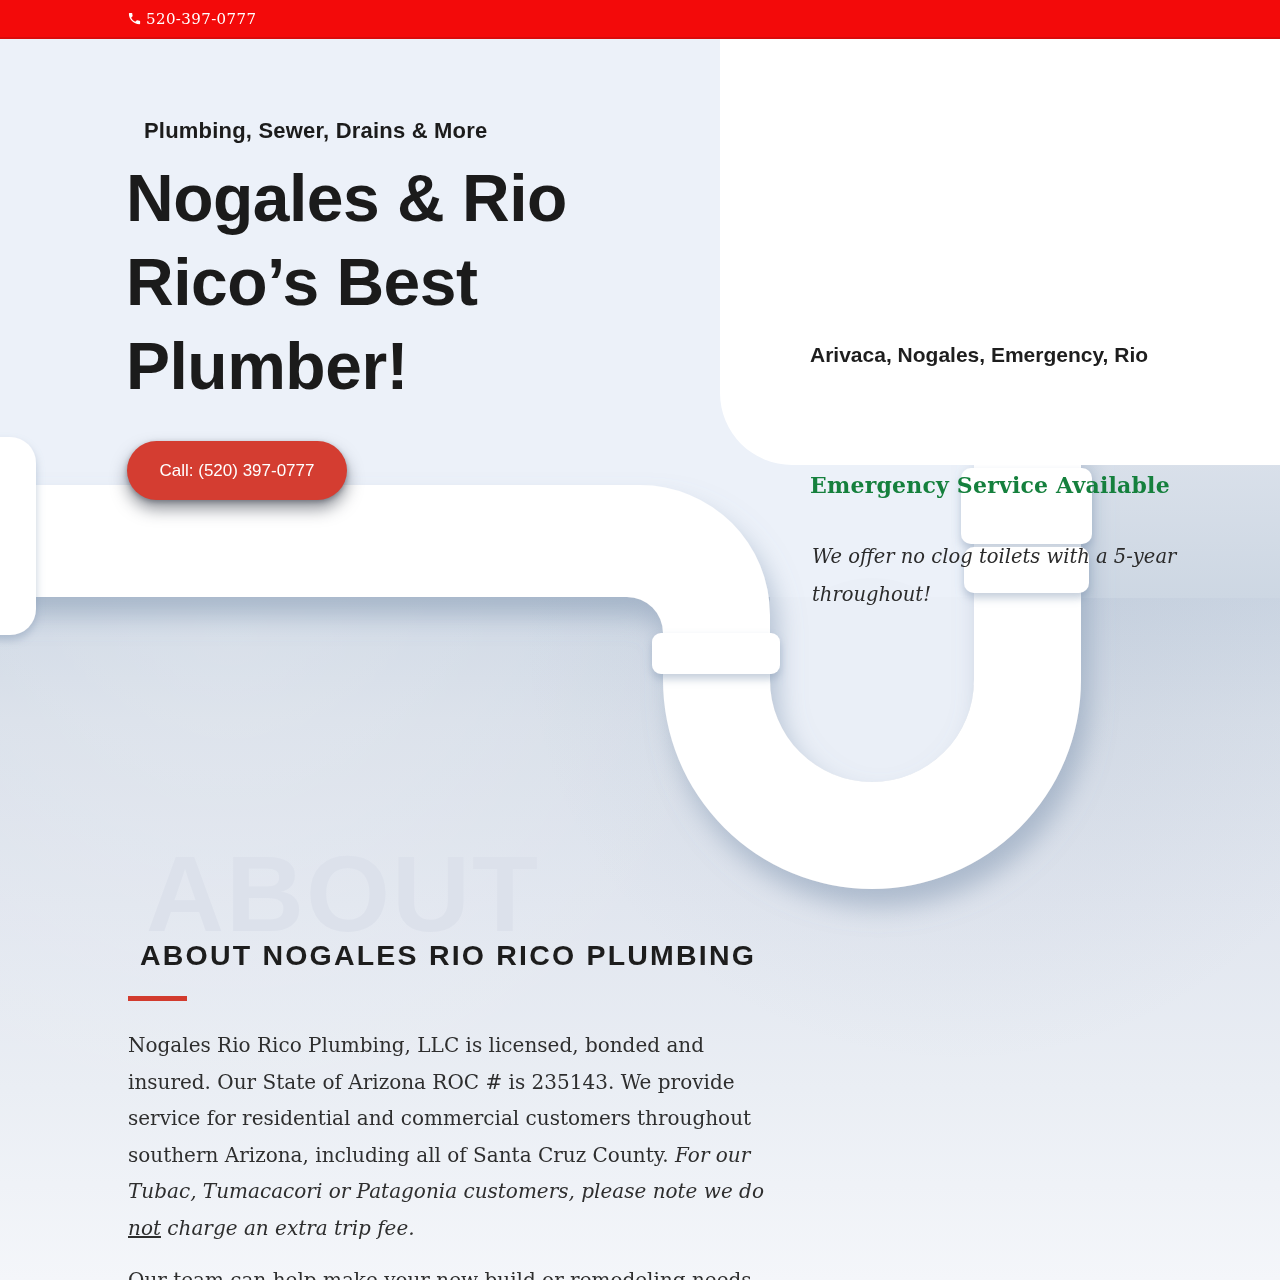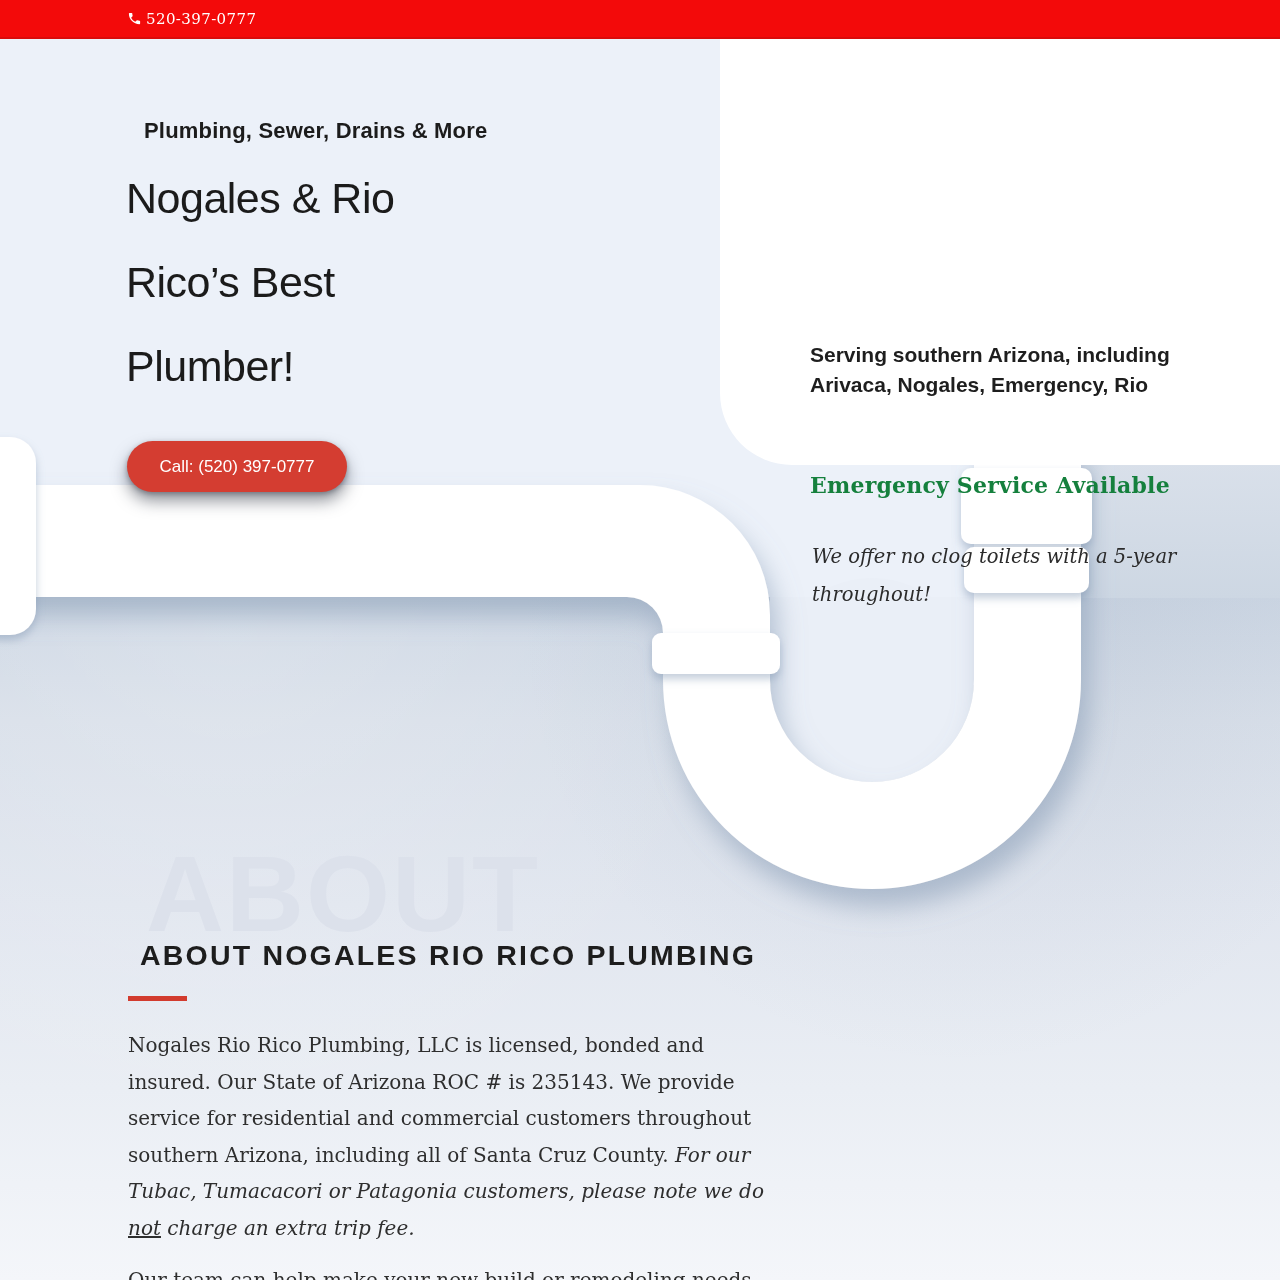--- a/index.html
+++ b/index.html
@@ -41,25 +41,25 @@
     position:absolute;left:720px;top:39px;width:560px;height:426px;background:#ffffff;
     border-bottom-left-radius:72px;z-index:2;
   }
   
   .kicker{
     position:absolute;left:144px;top:118px;z-index:5;
     font-size:22px;font-weight:700;letter-spacing:.2px;color:#1c1c1c;
   }
   .hero-title{
     position:absolute;left:126px;top:156px;margin:0;z-index:5;
-    font-size:43px;line-height:84px;font-weight:400;letter-spacing:-.5px;color:#1b1b1b;
+    font-size:66px;line-height:84px;font-weight:700;letter-spacing:-.5px;color:#1b1b1b;
   }
   .hero-title span{display:block;}
   .call-button{
-    position:absolute;left:127px;top:441px;width:220px;height:51px;z-index:5;
+    position:absolute;left:127px;top:441px;width:220px;height:59px;z-index:5;
     background:#d43d31;border-radius:30px;color:#ffffff;font-size:17px;font-weight:400;
     display:flex;align-items:center;justify-content:center;text-decoration:none;
     box-shadow:0 9px 16px rgba(40,45,60,.5),0 2px 5px rgba(40,45,60,.35);
     cursor:pointer;
   }
   .serving{
     position:absolute;left:810px;top:340px;width:420px;z-index:5;
     font-size:21px;line-height:30px;font-weight:700;color:#1e1e1e;
   }
   .serving span{display:block;}
@@ -145,21 +145,20 @@
 
     <h1 class="hero-title">
       <span>Nogales &amp; Rio</span>
       <span>Rico’s Best</span>
       <span>Plumber!</span>
     </h1>
 
     <a class="call-button" href="#">Call: (520) 397-0777</a>
 
     <div class="serving">
-      <span>Serving southern Arizona, including</span>
       <span>Arivaca, Nogales, Emergency, Rio</span>
     </div>
 
     <div class="emergency">Emergency Service Available</div>
 
     <div class="guarantee">
       <div>We offer no clog toilets with a 5-year</div>
       <div>throughout!</div>
     </div>
   </section>

